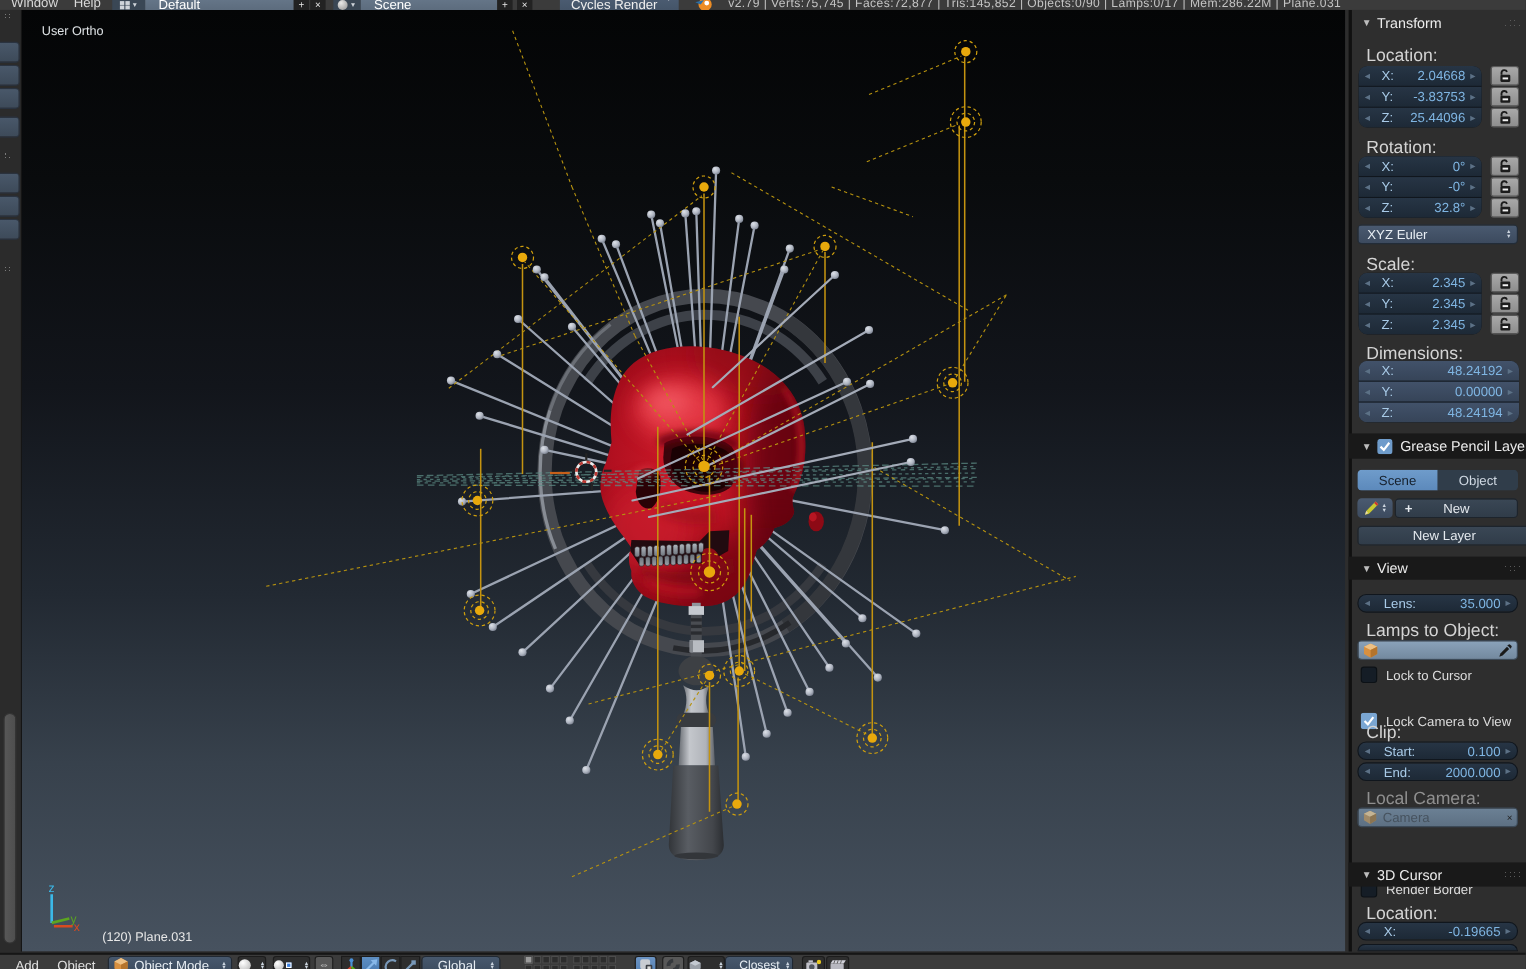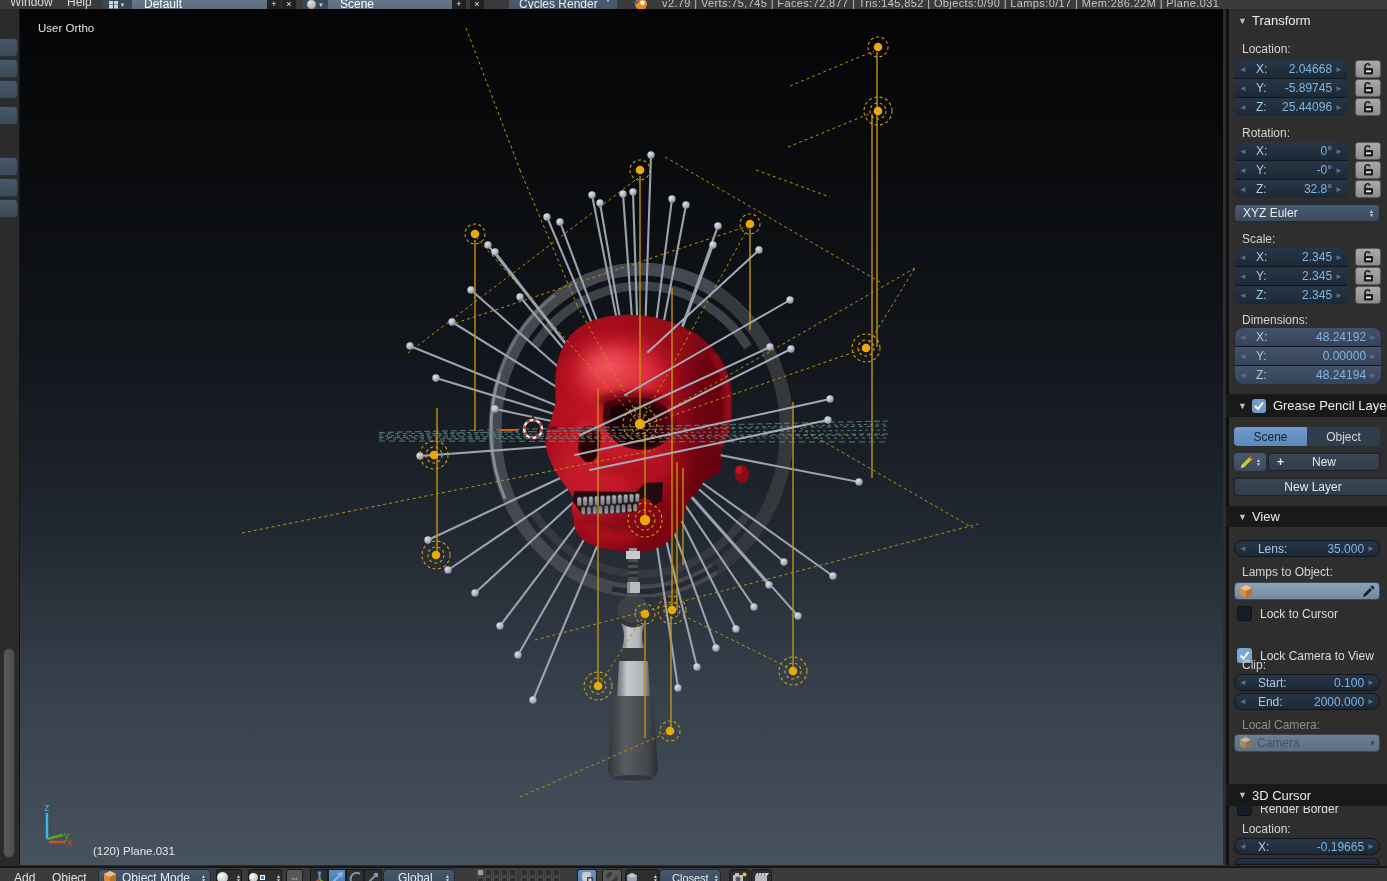--- a/index.html
+++ b/index.html
@@ -21,21 +21,21 @@
 #leftstrip{position:absolute;left:0;top:9px;width:20px;height:856px;background:#2b2b2b;z-index:20;border-right:1px solid #151515}
 .lgrip{position:absolute;left:3px;width:10px;height:7px;background:radial-gradient(circle 1px at 2px 2px,#7a7a7a 49%,transparent 51%),radial-gradient(circle 1px at 6px 2px,#7a7a7a 49%,transparent 51%),radial-gradient(circle 1px at 2px 5px,#7a7a7a 49%,transparent 51%),radial-gradient(circle 1px at 6px 5px,#7a7a7a 49%,transparent 51%)}
 .lbtn{position:absolute;left:-6px;width:24px;height:19px;background:linear-gradient(#49586a,#3d4a59);border-radius:4px;border:1px solid #2a3340}
 .scrollbar{position:absolute;left:3px;top:639px;width:12px;height:210px;background:linear-gradient(90deg,#585858,#4e4e4e);border-radius:6px;border:1px solid #333}
 #npanel{position:absolute;left:1226px;top:9px;width:161px;height:856px;background:#2e2e2e;z-index:20;border-left:3px solid #101010;font-family:"Liberation Sans",sans-serif}
 .phead{position:absolute;left:0;width:161px;height:19px;color:#ececec;font-size:13px;display:flex;align-items:center}
 .phead.dark{background:#191919;left:-3px;width:164px;padding-left:3px}
 .tri{color:#bdbdbd;font-size:9px;margin:0 5px 0 9px}
 .pht{white-space:nowrap}
 .grip{margin-left:auto;margin-right:8px;width:14px;height:6px;background:radial-gradient(circle 1px at 1px 1px,#5a5a5a 49%,transparent 51%),radial-gradient(circle 1px at 5px 1px,#5a5a5a 49%,transparent 51%),radial-gradient(circle 1px at 9px 1px,#5a5a5a 49%,transparent 51%),radial-gradient(circle 1px at 13px 1px,#5a5a5a 49%,transparent 51%),radial-gradient(circle 1px at 1px 5px,#5a5a5a 49%,transparent 51%),radial-gradient(circle 1px at 5px 5px,#5a5a5a 49%,transparent 51%),radial-gradient(circle 1px at 9px 5px,#5a5a5a 49%,transparent 51%),radial-gradient(circle 1px at 13px 5px,#5a5a5a 49%,transparent 51%)}
-.plabel{position:absolute;left:13px;font-size:12px;color:#d4d4d4}
+.plabel{position:absolute;left:13px;font-size:16px;color:#d4d4d4}
 .plabel.gray{color:#8f8f8f}
 .fgroup{position:absolute;left:6px;border-radius:8px;overflow:hidden;display:flex;flex-direction:column;gap:1px;background:#10161d}
 .nf{height:18px;background:linear-gradient(#273545,#1d2936);display:flex;align-items:center;font-size:12px}
 .dim .nf{background:linear-gradient(#42526a,#364458)}
 .nf .la,.pill .la{color:#5c7186;font-size:8px;margin:0 3px 0 4px}
 .nf .ra,.pill .ra{color:#5c7186;font-size:8px;margin:0 4px 0 3px}
 .nf .nl{color:#a9cbe8;margin-left:6px}
 .nf .nv{color:#7fb5e2;margin-left:auto}
 .lockwrap{position:absolute;left:126px}
 .lockcol{display:flex;flex-direction:column;gap:1px}
@@ -504,21 +504,21 @@
  <div class="fgroup" style="top:51px;width:112px">
         <div class="nf ">
           <span class="la">◄</span>
           <span class="nl">X:</span>
           <span class="nv">2.04668</span>
           <span class="ra">►</span>
         </div>
         <div class="nf ">
           <span class="la">◄</span>
           <span class="nl">Y:</span>
-          <span class="nv">-5.89745</span>
+          <span class="nv">-3.83753</span>
           <span class="ra">►</span>
         </div>
         <div class="nf ">
           <span class="la">◄</span>
           <span class="nl">Z:</span>
           <span class="nv">25.44096</span>
           <span class="ra">►</span>
         </div>
       </div>
  <div class="lockwrap" style="top:51px">

